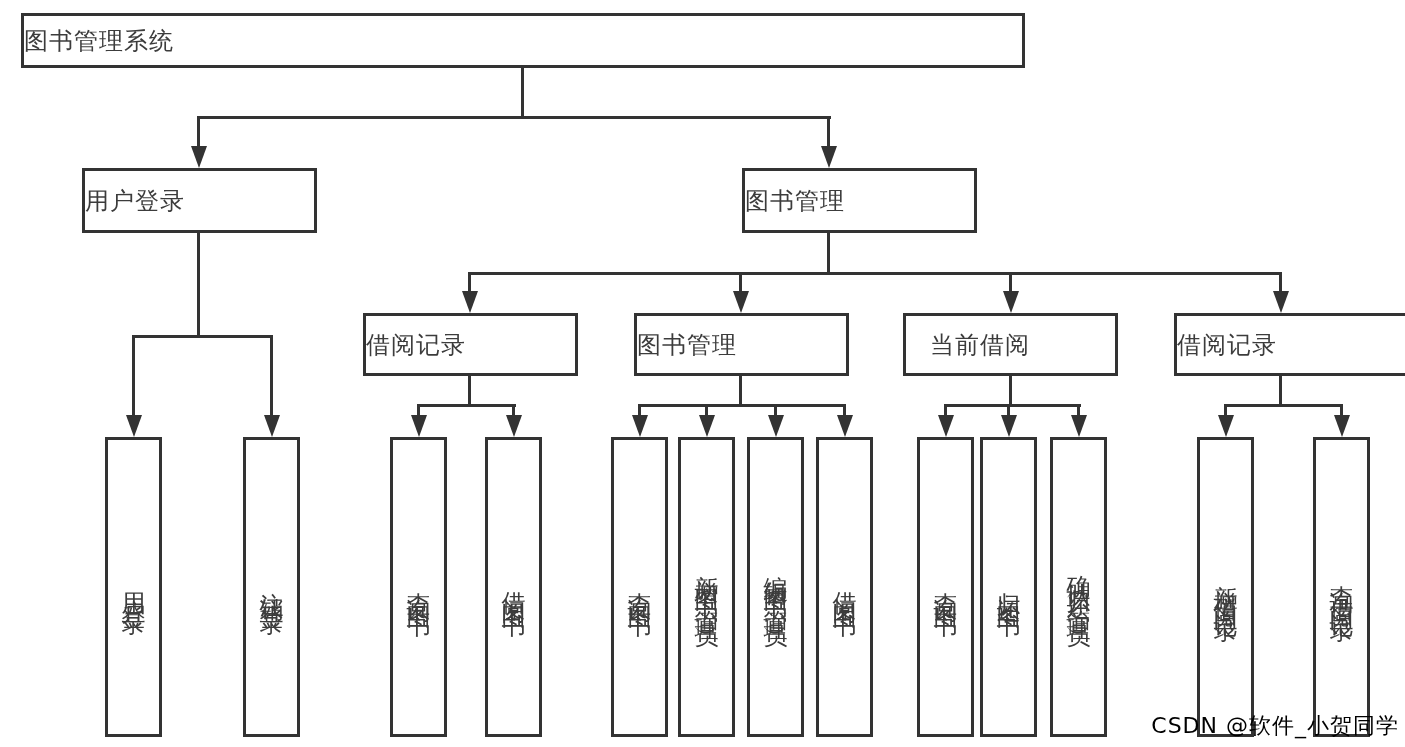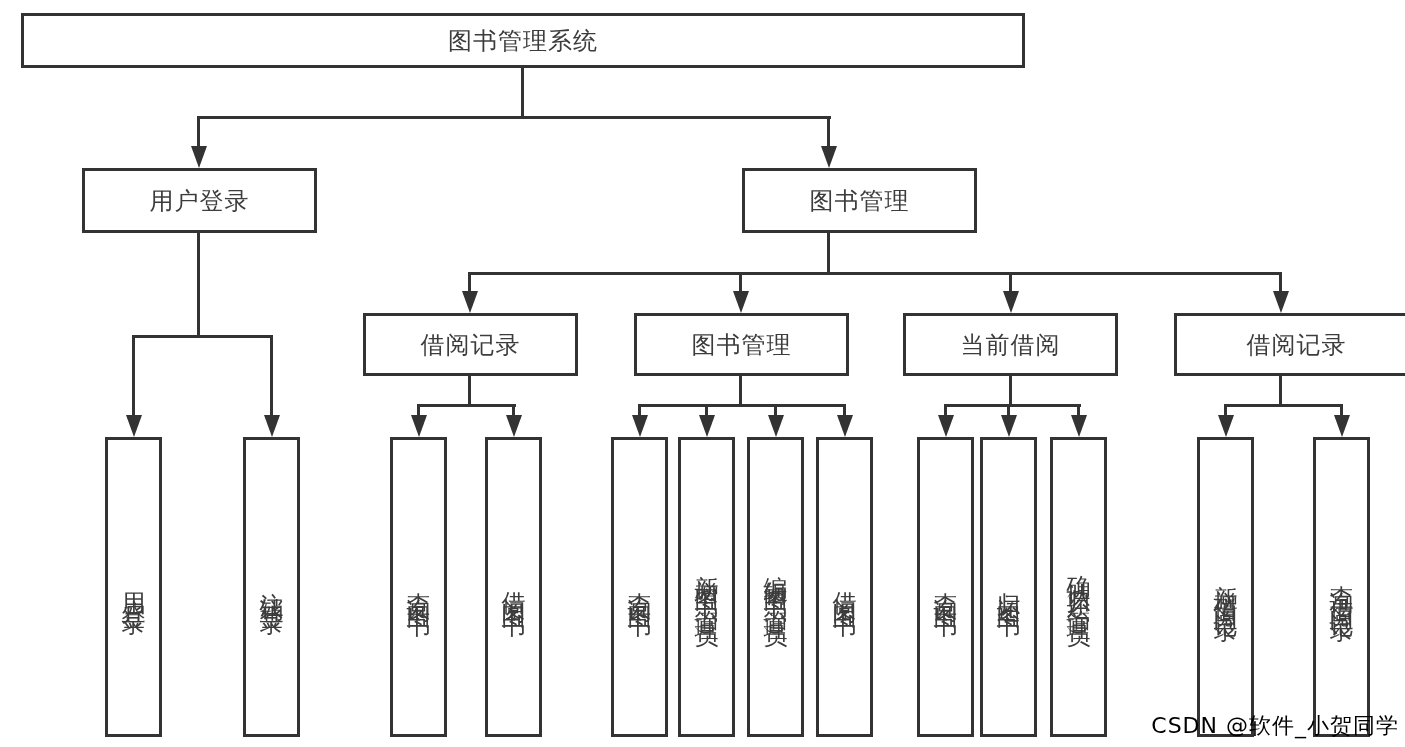--- a/index.html
+++ b/index.html
@@ -3,21 +3,21 @@
 <meta charset="utf-8">
 <style>
   html,body{margin:0;padding:0;background:#ffffff;}
   .canvas{
     position:relative;width:1405px;height:747px;background:#ffffff;
     font-family:"DejaVu Sans","Liberation Sans",sans-serif;overflow:hidden;
   }
   .node{
     position:absolute;box-sizing:border-box;border:3px solid #333333;
     background:#ffffff;color:#3c3c3c;display:flex;align-items:center;
-    justify-content:center;font-size:24px;letter-spacing:1px;
+    justify-content:flex-start;font-size:24px;letter-spacing:1px;
   }
   .vnode{position:absolute;box-sizing:border-box;border:3px solid #333333;
     background:#ffffff;color:#3c3c3c;display:flex;align-items:center;
     justify-content:center;width:57px;height:300px;top:437px;font-size:24px;}
   .vtext{writing-mode:vertical-rl;text-orientation:mixed;letter-spacing:7px;line-height:1;}
   .vl{position:absolute;display:block;width:3px;background:#333333;}
   .hl{position:absolute;display:block;height:3px;background:#333333;}
   .ah{position:absolute;display:block;width:0;height:0;
     border-left:8px solid transparent;border-right:8px solid transparent;
     border-top:22px solid #333333;}
@@ -39,21 +39,21 @@
   <div class="node" style="left:712px;top:168px;width:235px;height:65px;margin-left:30px;">
     <span>图书管理</span>
   </div>
 
   <div class="node" style="left:363px;top:313px;width:215px;height:63px;">
     <span>借阅记录</span>
   </div>
   <div class="node" style="left:634px;top:313px;width:215px;height:63px;">
     <span>图书管理</span>
   </div>
-  <div class="node" style="left:903px;top:313px;width:215px;height:63px;">
+  <div class="node" style="left:903px;top:313px;width:215px;height:63px;padding-left:24px;">
     <span>当前借阅</span>
   </div>
   <div class="node" style="left:1174px;top:313px;width:245px;height:63px;">
     <span>借阅记录</span>
   </div>
 
   <div class="vnode" style="left:105px;">
     <span class="vtext">用户登录</span>
   </div>
   <div class="vnode" style="left:243px;">

